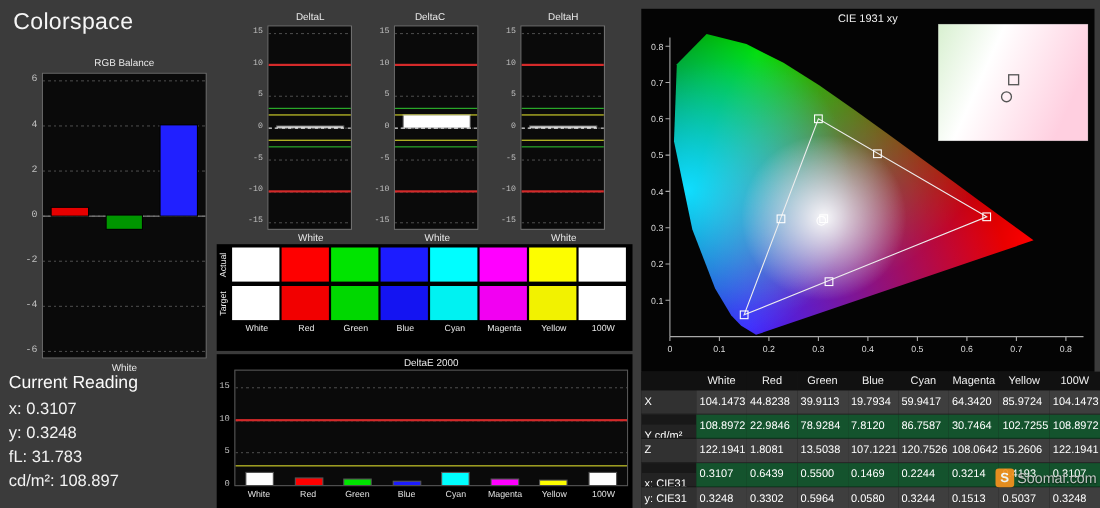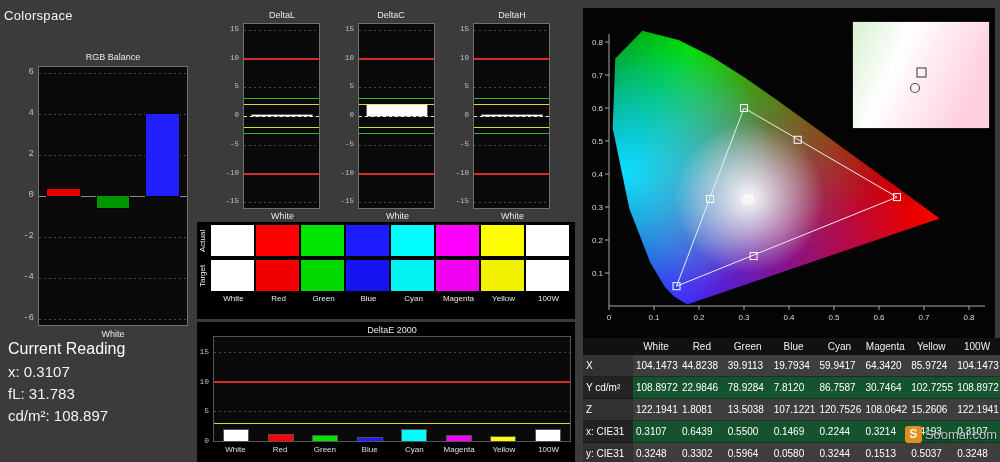--- a/index.html
+++ b/index.html
@@ -3,21 +3,21 @@
 <meta charset="utf-8">
 <style>
   * { margin:0; padding:0; box-sizing:border-box; }
   html,body { background:#222; }
   #app {
     position:relative; width:1000px; height:462px; overflow:hidden;
     background:#3b3b3b; color:#fff;
     font-family:"Liberation Sans", sans-serif;
   }
   .panel { position:absolute; }
-  #page-title { position:absolute; left:4px; top:8px; font-size:13px; color:#f5f5f5; letter-spacing:.3px; }
+  #page-title { position:absolute; left:12px; top:8px; font-size:21px; color:#f5f5f5; letter-spacing:.3px; }
 
   
   .chartbox { position:absolute; }
   .c-title { position:absolute; top:2px; text-align:center; font-size:9px; color:#e8e8e8; }
   .plot { position:absolute; background:#0a0a0a; border:1px solid #6f6f6f; overflow:hidden; }
   .yticks { position:absolute; }
   .ytick { position:absolute; right:2px; transform:translateY(-50%); font-size:7.5px; color:#c0c0c0;font-family:Liberation Mono, monospace; }
   .rgb .ytick { font-size:9px; }
   .de .ytick { font-size:8px; }
   .xlabel { position:absolute; text-align:center; font-size:9px; color:#e8e8e8; }
@@ -48,21 +48,21 @@
   
   #table-panel { left:583px; top:338px; width:417px; height:124px; background:#181818;
     display:grid; grid-template-columns:50px repeat(8,1fr); grid-template-rows:17px repeat(5,22px); }
   .th { background:#111; color:#f0f0f0; font-size:10px; text-align:center; line-height:17px;
     white-space:nowrap; overflow:hidden; }
   .td { font-size:10px; color:#fff; line-height:22px; padding-left:3px; white-space:nowrap;
     overflow:hidden; border-bottom:1px solid rgba(0,0,0,.35); }
   .td.light { background:#3e3e3e; }
   .td.dark { background:#14532d; }
   .td.rowlabel.light { background:#313131; }
-  .td.rowlabel.dark { background:#232323; }
+  .td.rowlabel.dark { background:#232323;margin-top:9px; }
 
   
   #current-reading { position:absolute; left:8px; top:340px; }
   #current-reading .cr-title { font-size:16px; color:#fafafa; margin-bottom:3px; }
   #current-reading .cr-line { font-size:15px; color:#f2f2f2; line-height:22px; }
 
   
   #watermark { position:absolute; right:3px; top:426px; display:flex; align-items:center; opacity:.92; }
   #watermark .wicon { width:17px; height:17px; background:#f6921e; border-radius:3px; color:#fff;
     font-size:12px; font-weight:bold; text-align:center; line-height:17px; }
@@ -98,20 +98,21 @@
         <div class="bar" style="left: 8.38667px; width: 32.56px; top: 121.833px; height: 7.16667px; background: rgb(230, 0, 0); box-shadow: rgb(0, 0, 0) 0px 0px 0px 1px;"></div>
         <div class="bar" style="left: 57.72px; width: 32.56px; top: 129px; height: 12.2857px; background: rgb(0, 150, 0); box-shadow: rgb(0, 0, 0) 0px 0px 0px 1px;"></div>
         <div class="bar" style="left: 107.053px; width: 32.56px; top: 47.0952px; height: 81.9048px; background: rgb(32, 32, 255); box-shadow: rgb(0, 0, 0) 0px 0px 0px 1px;"></div>
       </div>
     <div class="xlabel" style="left:30px;right:2px;top:279px;">White</div>
   </div>
 
   <div id="current-reading">
     <div class="cr-title">Current Reading</div>
     <div class="cr-line"><span>x:</span> <span>0.3107</span></div>
+    <div class="cr-line"><span>y:</span> <span>0.3248</span></div>
     <div class="cr-line"><span>fL:</span> <span>31.783</span></div>
     <div class="cr-line"><span>cd/m²:</span> <span>108.897</span></div>
   </div>
 
   <div class="chartbox" style="left:224px;top:8px;width:98px;height:214px;">
     <div class="c-title" style="left:18px;right:0;">DeltaL</div>
     <div class="yticks" style="left:0;top:15px;width:17px;height:186px;">
         <span class="ytick" style="top: 5.75px;">15</span>
         <span class="ytick" style="top: 34.5px;">10</span>
         <span class="ytick" style="top: 63.25px;">5</span>
@@ -266,20 +267,21 @@
         <span class="xcat">Green</span>
         <span class="xcat">Blue</span>
         <span class="xcat">Cyan</span>
         <span class="xcat">Magenta</span>
         <span class="xcat">Yellow</span>
         <span class="xcat">100W</span>
       </div>
   </div>
 
   <div id="cie-panel" class="panel">
+    <div id="cie-title">CIE 1931 xy</div>
     <svg id="cie-svg" width="412" height="330" viewBox="0 0 412 330">
       <defs>
         <clipPath id="locusClip">
           <path d="M104.3,296.4 L90.8,288.2 L81.8,278.9 L67.1,254.2 L46.4,200.7 L29.7,120.3 L32.3,50.4 L59.4,22.8 L95.6,32.1 L129.3,49.1 L161.7,69.5 L193.9,91.9 L225.8,115.0 L256.6,137.4 L284.8,158.0 L308.2,175.1 L337.2,196.3 L356.6,210.5 Z"></path>
         </clipPath>
         <radialGradient id="gG" gradientUnits="userSpaceOnUse" cx="105" cy="40" r="235">
           <stop offset="0" stop-color="#00dc00"></stop>
             <stop offset="1" stop-color="#00dc00" stop-opacity="0"></stop>
         </radialGradient>
         <radialGradient id="gR" gradientUnits="userSpaceOnUse" cx="356" cy="211" r="310">

